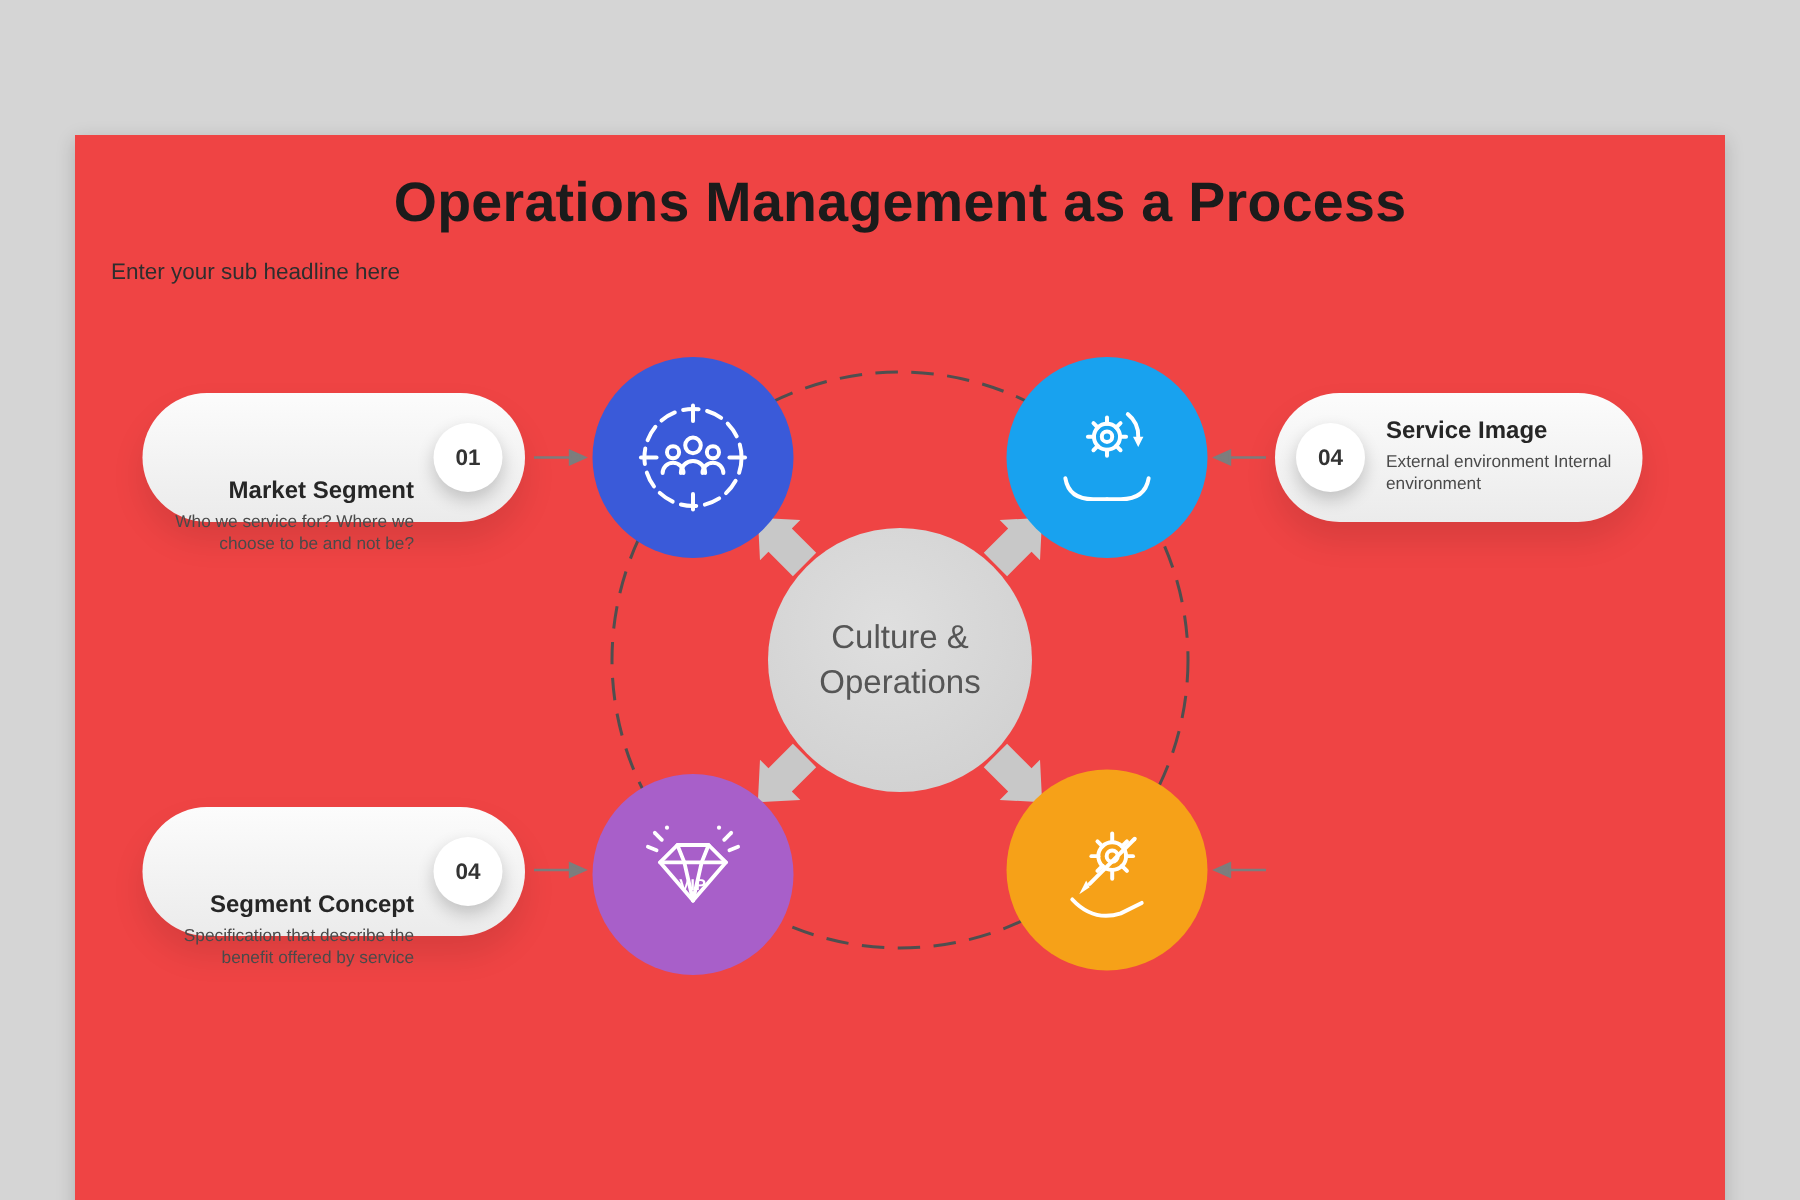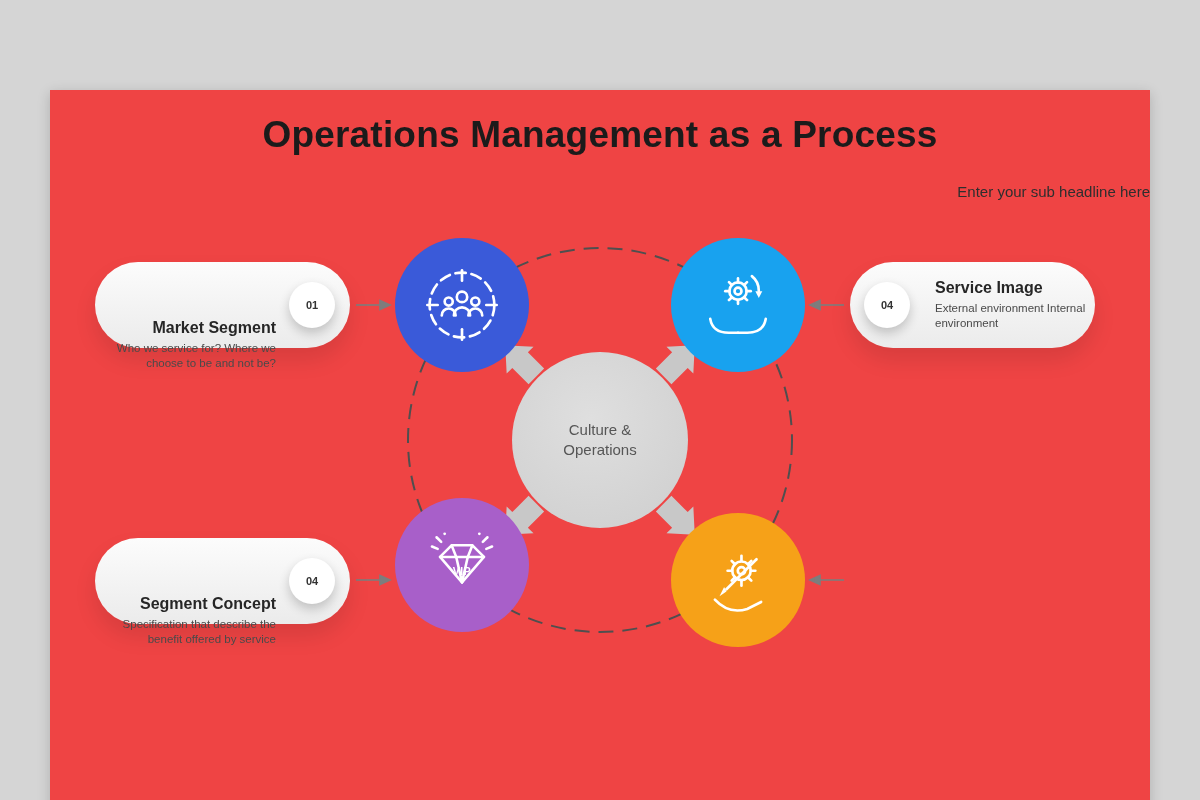--- a/index.html
+++ b/index.html
@@ -9,66 +9,66 @@
   .slide {
     position:absolute; left:50px; top:90px; width:1100px; height:736px;
     background:#ef4444; box-shadow:0 3px 12px rgba(0,0,0,0.18);
   }
 
   .title {
     position:absolute; top:24px; left:0; width:100%; text-align:center;
     font-size:37px; font-weight:700; color:#1b1b1b; letter-spacing:0.2px;
   }
   .subtitle {
-    position:absolute; top:93px; left:0; width:100%; text-align:right;
-    font-size:15px; color:#2e2e2e;
+    position:absolute; top:83px; left:0; width:100%; text-align:left;
+    font-size:15px; color:#2e2e2e;padding-left:24px;
   }
 
   .overlay { position:absolute; left:0; top:0; width:1100px; height:620px; pointer-events:none; }
 
   .center-node {
     position:absolute; left:462px; top:262px; width:176px; height:176px; border-radius:50%;
     background:radial-gradient(circle at 45% 38%, #dfdfdf 0%, #d2d2d2 75%);
     display:flex; flex-direction:column; align-items:center; justify-content:center;
-    text-align:center; color:#565656; font-size:15px; line-height:1.35;
+    text-align:center; color:#565656; font-size:22px; line-height:1.35;
   }
 
   .node {
     position:absolute; width:134px; height:134px; border-radius:50%;
     display:flex; align-items:center; justify-content:center;
   }
   .node-blue   { left:345px; top:148px; background:#3a5ad9; }
   .node-cyan   { left:621px; top:148px; background:#18a2ef; }
-  .node-purple { left:345px; top:408px; background:#a85fc9;align-items:center; }
+  .node-purple { left:345px; top:426px; background:#a85fc9;align-items:center; }
   .node-orange { left:621px; top:423px; background:#f6a118; }
   .node svg { width:74px; height:74px; }
 
   .card {
     position:absolute; height:86px; border-radius:44px;
     background:linear-gradient(180deg,#fcfcfc 0%, #ebebeb 100%);
     box-shadow:0 12px 22px rgba(0,0,0,0.10);
   }
   .card-left  { left:45px;  width:255px; }
   .card-right { left:800px; width:245px; }
   .card-top    { top:172px; }
   .card-bottom { top:448px; }
 
   .badge {
     position:absolute; top:50%; transform:translateY(-50%);
     width:46px; height:46px; border-radius:50%; background:#ffffff;
     box-shadow:0 5px 11px rgba(0,0,0,0.20);
     display:flex; align-items:center; justify-content:center;
-    font-size:11px; font-weight:700; color:#333333;
+    font-size:15px; font-weight:700; color:#333333;
   }
   .card-left  .badge { right:15px; }
   .card-right .badge { left:14px; }
 
   .card-text { position:absolute; top:50%; transform:translateY(-50%); }
   .card-left  .card-text { left:14px; right:74px; text-align:right;margin-top:40px; }
-  .card-right .card-text { left:85px; right:6px;  text-align:left; }
+  .card-right .card-text { left:74px; right:6px;  text-align:left; }
   .card-title { font-size:16px; font-weight:700; color:#262626; margin-bottom:4px; }
   .card-right .card-title { white-space:nowrap; }
   .card-desc  { font-size:11.5px; color:#4a4a4a; line-height:1.3; }
 </style>
 </head>
 <body>
 
 <div class="stage">
   <div class="slide">
 

